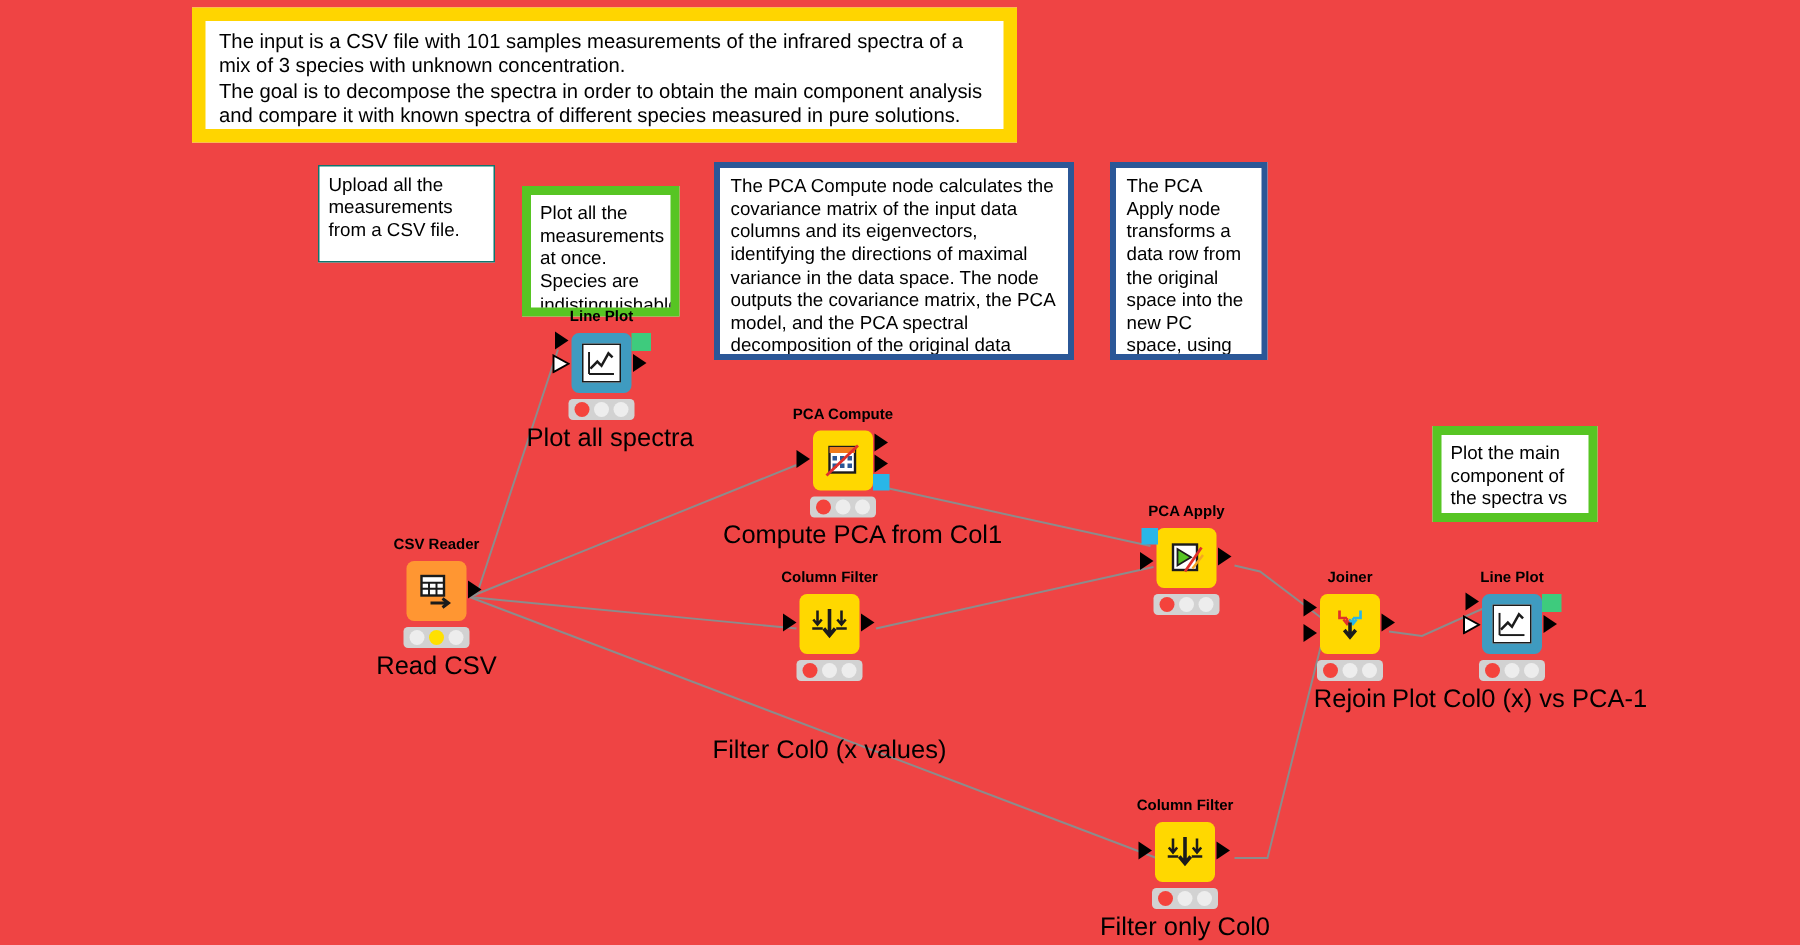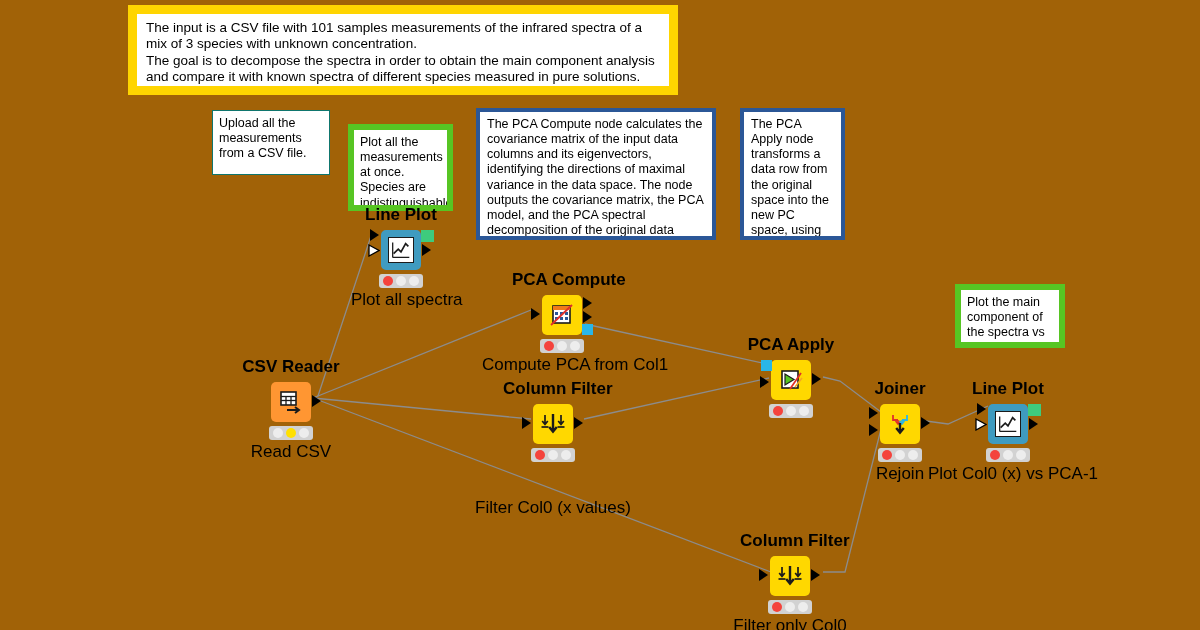--- a/index.html
+++ b/index.html
@@ -9,21 +9,21 @@
     background: #ffffff;
   }
   body {
     font-family: "Liberation Sans", sans-serif;
     -webkit-font-smoothing: antialiased;
   }
   #canvas {
     position: relative;
     width: 1200px;
     height: 630px;
-    background: #a16207;
+    background: #ef4444;
     overflow: hidden;
   }
 
   
   .annot {
     position: absolute;
     background: #ffffff;
     box-sizing: border-box;
     color: #000000;
     line-height: 1.21;
@@ -44,21 +44,21 @@
     pointer-events: none;
   }
 
   
   .node {
     position: absolute;
     width: 100px;
     text-align: center;
   }
   .node .title {
-    font-size: 17px;
+    font-size: 10px;
     font-weight: bold;
     color: #000000;
     white-space: nowrap;
     line-height: 1.1;
     margin-bottom: 3px;
   }
   .node .body {
     position: relative;
     width: 100px;
     height: 42px;

